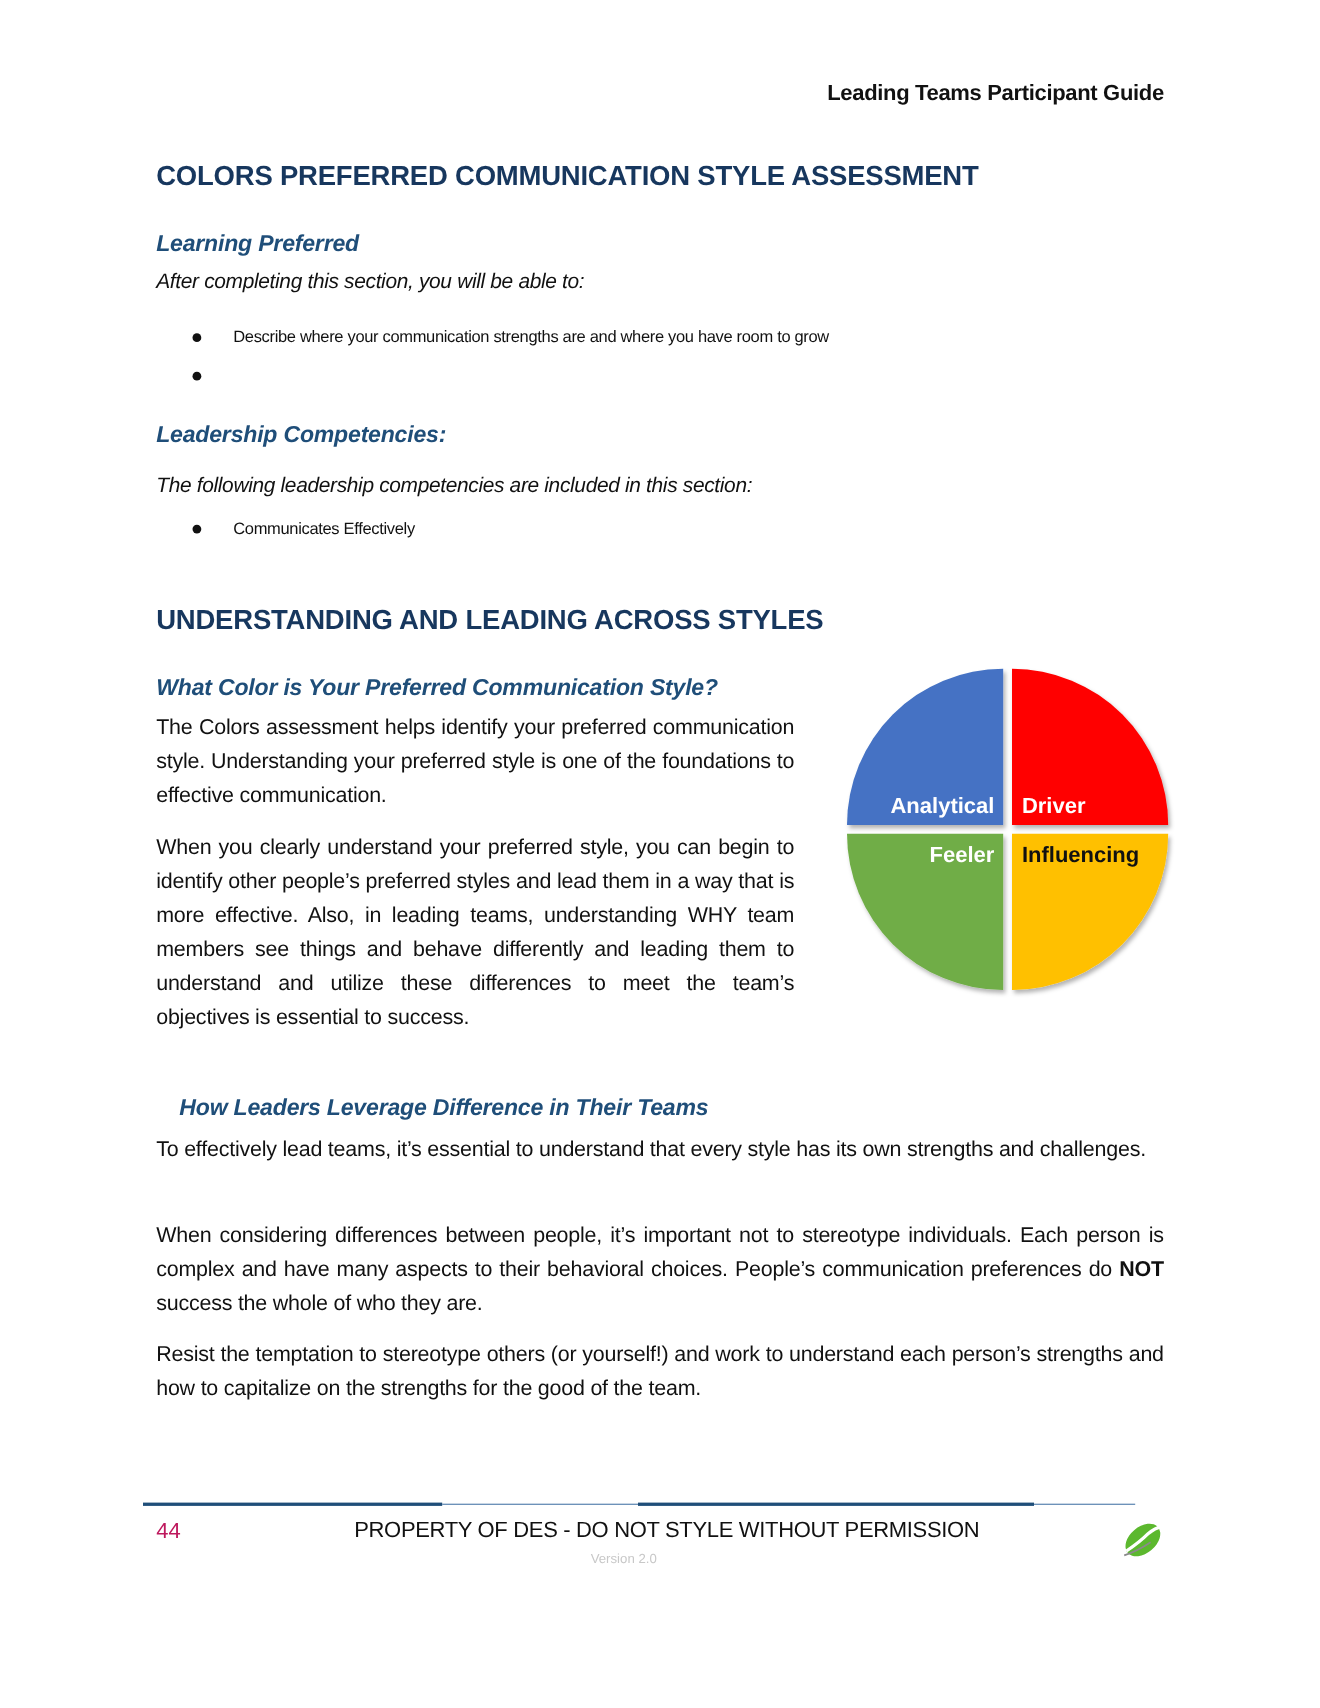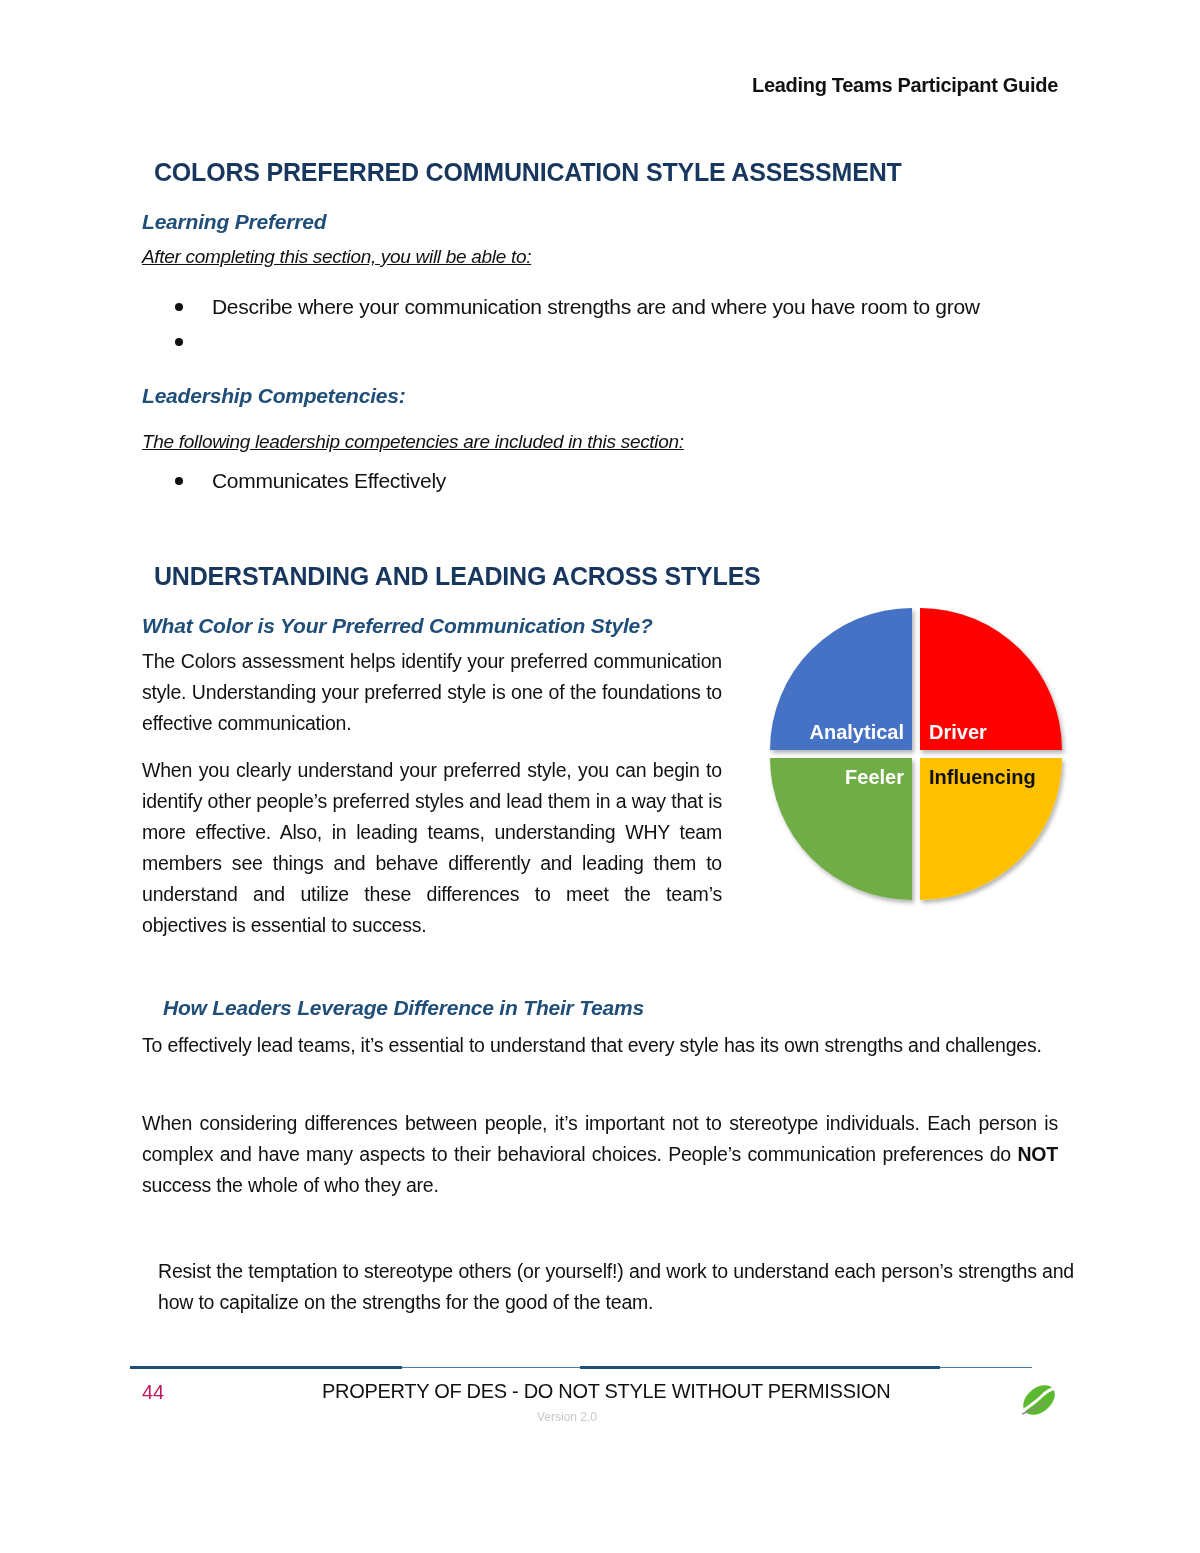--- a/index.html
+++ b/index.html
@@ -1,23 +1,23 @@
 <!DOCTYPE html>
 <html><head>
 <meta charset="utf-8">
 <style>
   html, body { margin: 0; padding: 0; background: #ffffff; }
   body { width: 1200px; height: 1553px; position: relative; overflow: hidden;
          font-family: "Liberation Sans", "DejaVu Sans", sans-serif; color: #111; }
   .page-header { position: absolute; right: 142px; top: 74px; font-size: 20px; font-weight: bold; color: #111; letter-spacing: -0.3px; }
-  .h1 { position: absolute; left: 142px; font-size: 25px; font-weight: bold; color: #17375e; letter-spacing: -0.2px; margin: 12px; }
+  .h1 { position: absolute; left: 142px; font-size: 25px; font-weight: bold; color: #17375e; letter-spacing: -0.2px; margin: 0; }
   .h2 { position: absolute; left: 142px; font-size: 21px; font-weight: bold; font-style: italic; color: #1f4e79; margin: 0; letter-spacing: -0.2px; }
-  .italic-intro { position: absolute; left: 142px; font-size: 19px; font-style: italic; color: #111; letter-spacing: -0.3px; text-decoration: underline; }
+  .italic-intro { position: absolute; left: 142px; font-size: 19px; font-style: italic; color: #111; letter-spacing: -0.3px; }
   ul.bullets { position: absolute; left: 142px; margin: 0; padding: 0; list-style: none; }
-  ul.bullets li { position: relative; padding-left: 70px; font-size: 21px; line-height: 35px; letter-spacing: -0.3px; }
+  ul.bullets li { position: relative; padding-left: 70px; font-size: 15px; line-height: 35px; letter-spacing: -0.3px; }
   ul.bullets li .dot { position: absolute; left: 33px; top: 14px; width: 8px; height: 8px; border-radius: 50%; background: #111; }
   .para { position: absolute; left: 142px; font-size: 19.5px; line-height: 31px; letter-spacing: -0.2px; margin: 0; }
   .para.narrow { width: 580px; text-align: justify; }
   .para.wide { width: 916px; text-align: justify; }
   .wheel { position: absolute; left: 766px; top: 604px; width: 304px; height: 304px; }
   .footer-rule { position: absolute; left: 130px; top: 1366px; width: 902px; height: 4px; }
   .footer-rule .seg { position: absolute; }
   .page-number { position: absolute; left: 142px; top: 1381px; font-size: 20px; color: #be185d; }
   .footer-text { position: absolute; left: 322px; top: 1380px; font-size: 20px; color: #111; letter-spacing: -0.3px; }
   .footer-version { position: absolute; left: 537px; top: 1410px; font-size: 12px; color: #c8c8c8; }
@@ -63,21 +63,21 @@
   </g>
   <text id="t-tl" x="138" y="135" text-anchor="end" font-family="Liberation Sans, sans-serif" font-weight="bold" font-size="20" fill="#ffffff">Analytical</text>
   <text id="t-tr" x="163" y="135" text-anchor="start" font-family="Liberation Sans, sans-serif" font-weight="bold" font-size="20" fill="#ffffff">Driver</text>
   <text id="t-bl" x="138" y="180" text-anchor="end" font-family="Liberation Sans, sans-serif" font-weight="bold" font-size="20" fill="#ffffff">Feeler</text>
   <text id="t-br" x="163" y="180" text-anchor="start" font-family="Liberation Sans, sans-serif" font-weight="bold" font-size="20" fill="#111111">Influencing</text>
 </svg>
 
 <h2 class="h2" style="top:996px;margin-left:21px;">How Leaders Leverage Difference in Their Teams</h2>
 <p class="para wide" style="top:1030px;">To effectively lead teams, it’s essential to understand that every style has its own strengths and challenges.</p>
 <p class="para wide" style="top:1108px;"><span>When considering differences between people, it’s important not to stereotype individuals. Each person is complex and have many aspects to their behavioral choices. People’s communication preferences do </span><b>NOT</b><span> success the whole of who they are.</span></p>
-<p class="para wide" style="top:1256px;margin-left:16px;">Resist the temptation to stereotype others (or yourself!) and work to understand each person’s strengths and how to capitalize on the strengths for the good of the team.</p>
+<p class="para wide" style="top:1216px;">Resist the temptation to stereotype others (or yourself!) and work to understand each person’s strengths and how to capitalize on the strengths for the good of the team.</p>
 
 <div class="footer-rule">
   <div class="seg" style="left:0;top:0;width:272px;height:3px;background:#1f4e79;"></div>
   <div class="seg" style="left:272px;top:1px;width:630px;height:1px;background:#4a78a8;"></div>
   <div class="seg" style="left:450px;top:0;width:360px;height:3px;background:#1f4e79;"></div>
 </div>
 <div class="page-number">44</div>
 <div class="footer-text">PROPERTY OF DES - DO NOT STYLE WITHOUT PERMISSION</div>
 <div class="footer-version">Version 2.0</div>
 <svg class="logo" viewBox="0 0 46 40">

